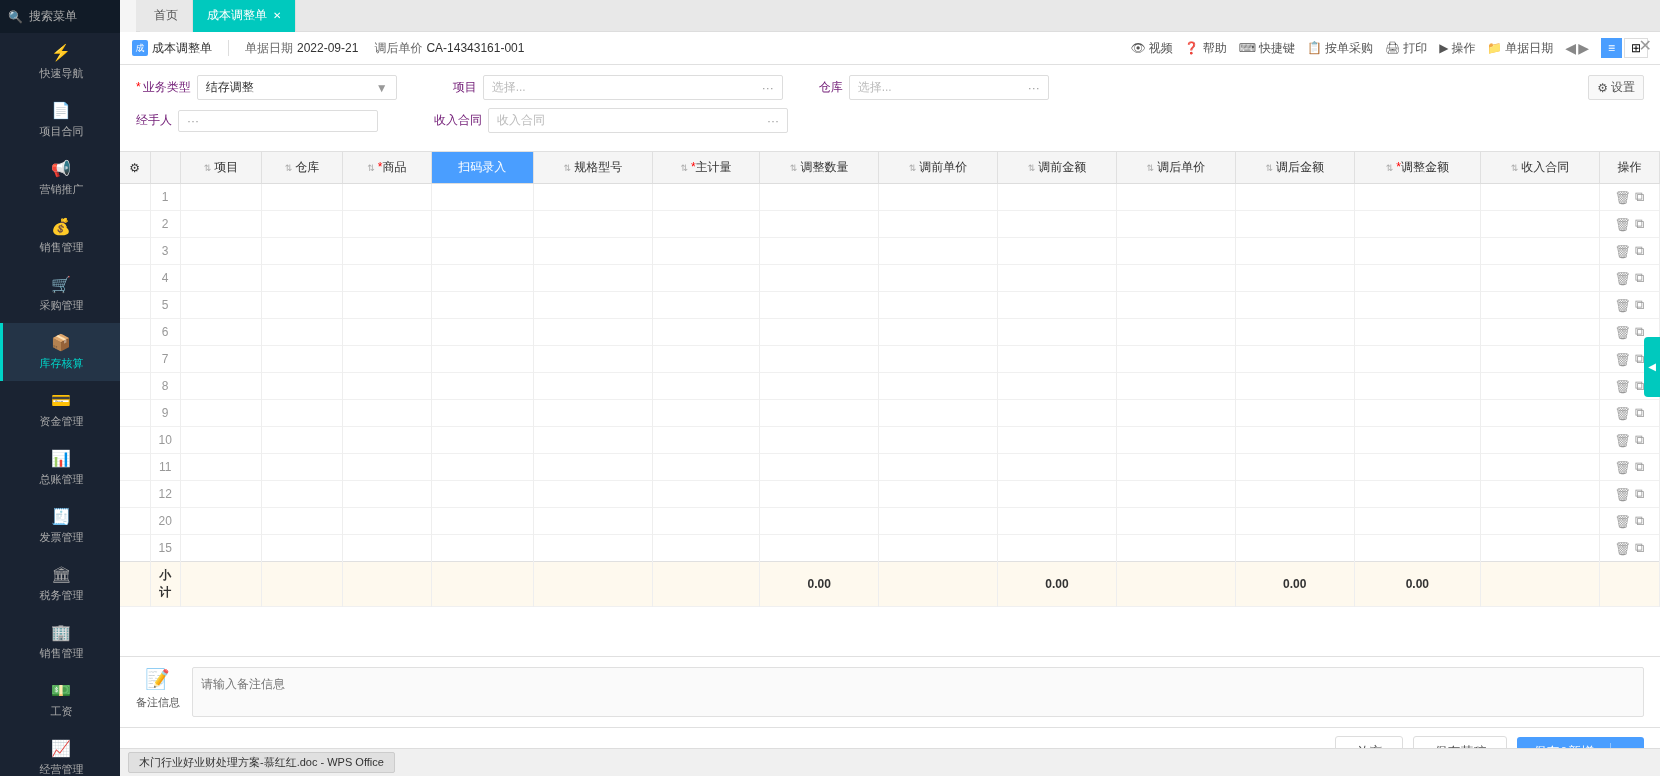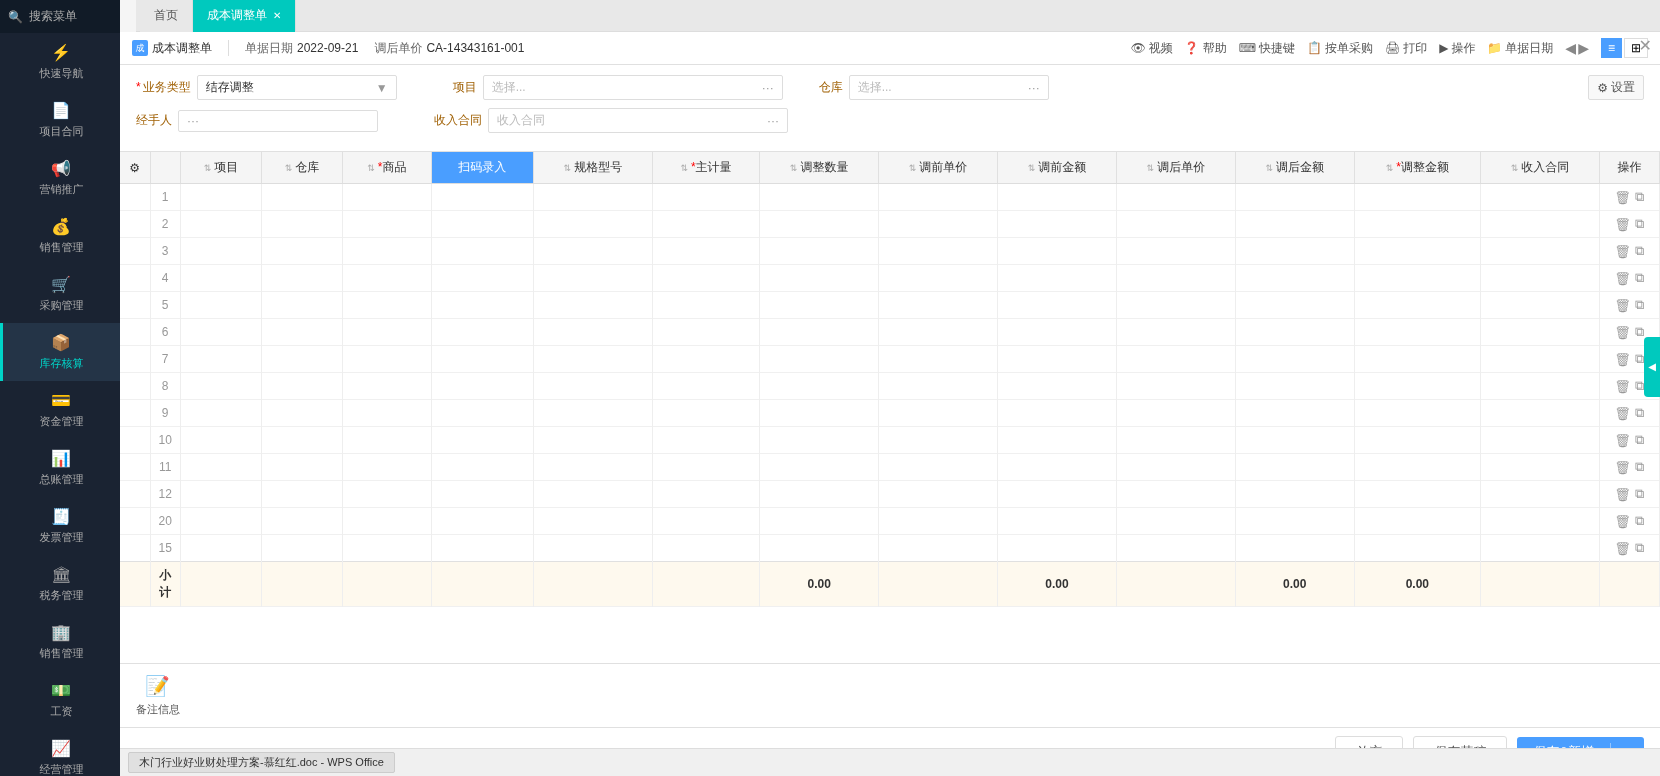--- a/index.html
+++ b/index.html
@@ -132,21 +132,21 @@
       align-items: center;
       gap: 16px;
       margin-bottom: 8px;
     }
     .form-field {
       display: flex;
       align-items: center;
       gap: 6px;
     }
     .form-field label {
-      color: #a16207;
+      color: #701a75;
       font-size: 12px;
       white-space: nowrap;
     }
     .form-field label.required::before {
       content: '*';
       color: red;
       margin-right: 2px;
     }
     .form-select-box {
       display: flex;
@@ -911,20 +911,21 @@
   </tr>
           </tbody>
       </table>
     </div>
 
     <div class="notes-area">
       <div class="notes-icon-area">
         <span class="notes-icon">📝</span>
         <span>备注信息</span>
       </div>
+      <textarea class="notes-input" placeholder="请输入备注信息" style=""></textarea>
     </div>
 
     <div class="bottom-bar">
       <button class="btn-abandon">放弃</button>
       <button class="btn-draft">保存草稿</button>
       <div class="btn-save-new">
         <span class="main-part">保存&amp;新增</span>
         <span class="arrow-part">▼</span>
       </div>
     </div>

